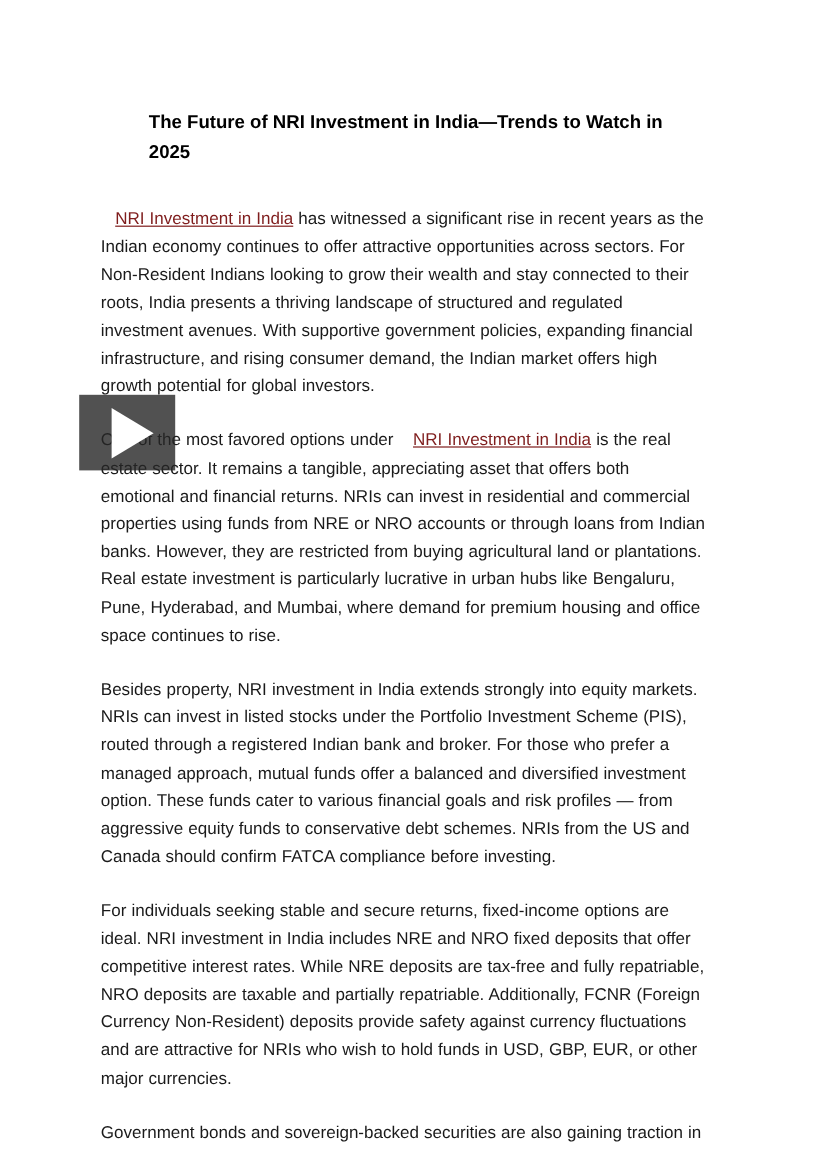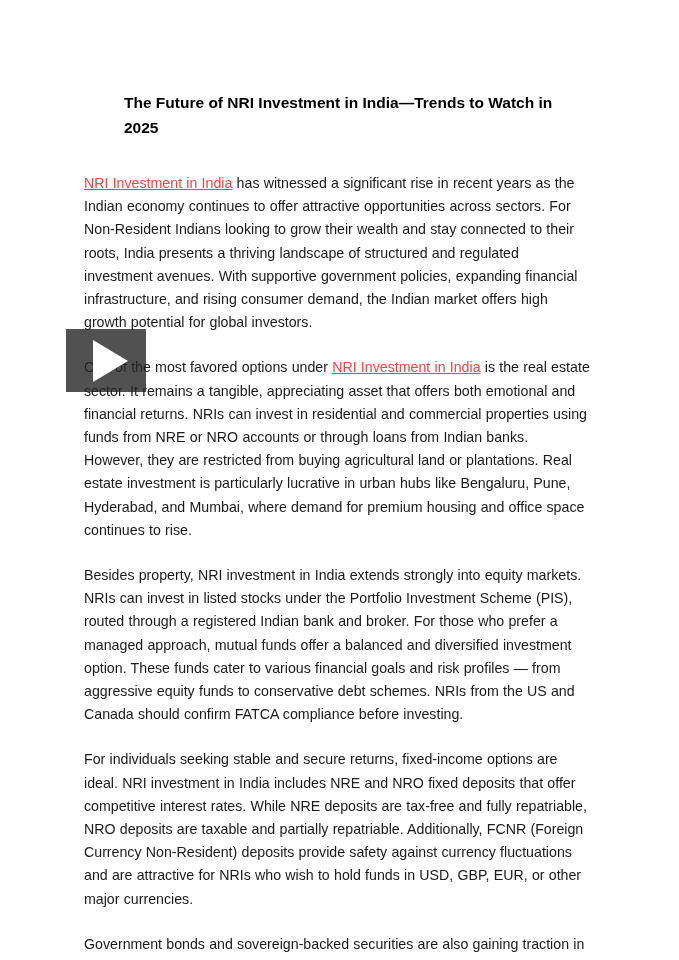--- a/index.html
+++ b/index.html
@@ -51,23 +51,24 @@
     margin: 0 0 22px 0;
     text-align: left;
     word-spacing: 0.3px;
   }
 
   .para:last-child {
     margin-bottom: 0;
   }
 
   .doc-link {
-    color: #ef4444;
+    color: #7f1d1d;
     text-decoration: underline;
     text-underline-offset: 1px;
+    margin-left: 12px;
   }
 
   
   .video-overlay {
     position: absolute;
     left: 66px;
     top: 329px;
     width: 80px;
     height: 63px;
     background: rgba(38, 38, 38, 0.80);

